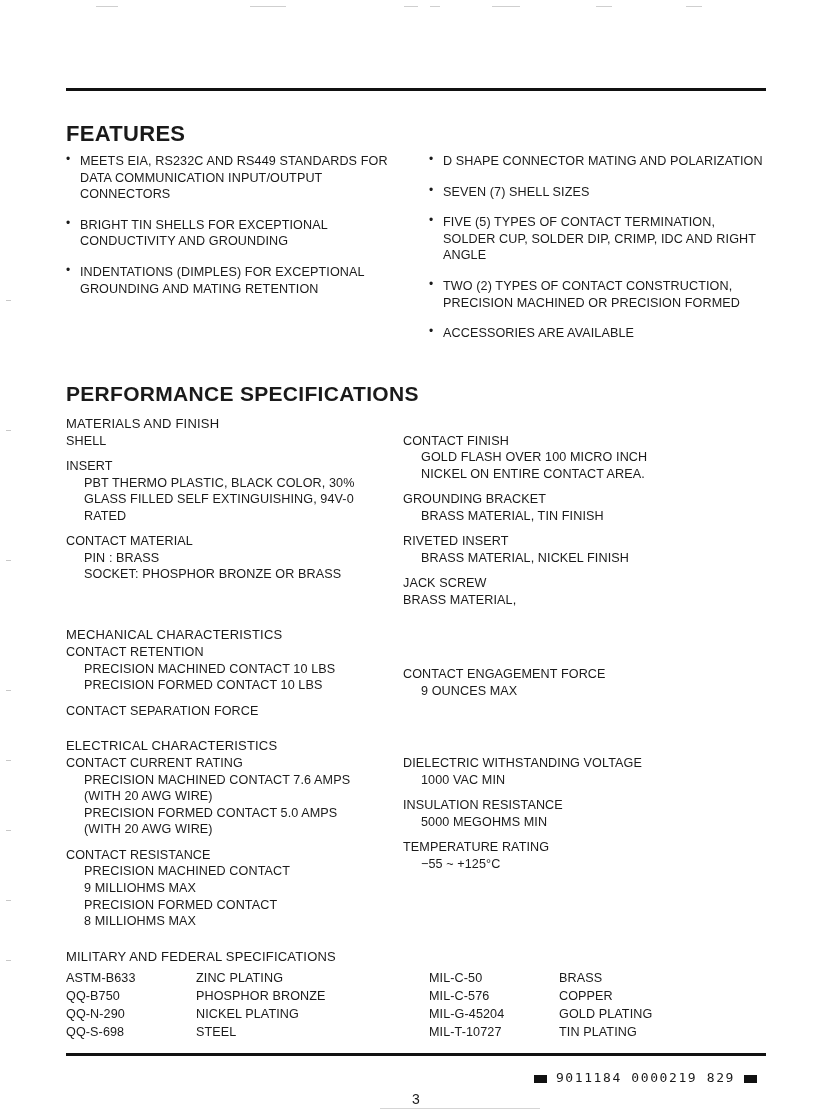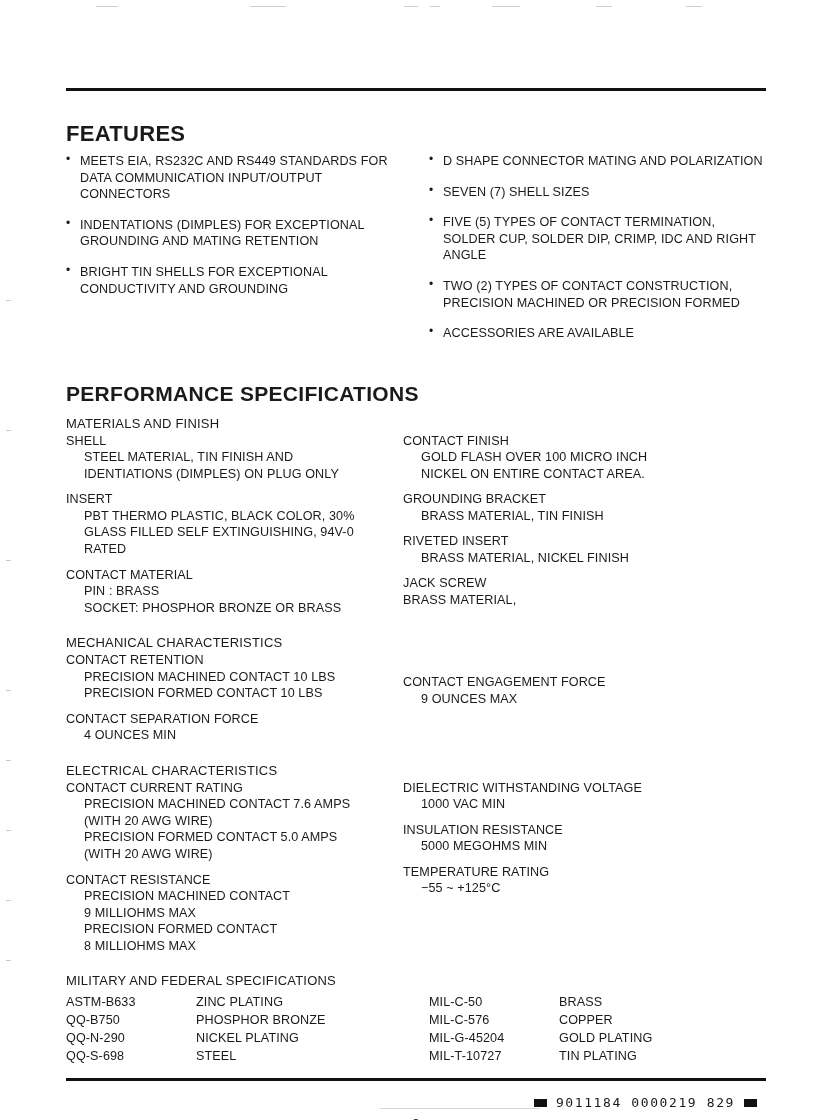--- a/index.html
+++ b/index.html
@@ -209,22 +209,22 @@
   <div class="content">
 
     <div class="rule-top"></div>
 
     <h1 class="section-title">FEATURES</h1>
 
     <div class="two-col">
       <div class="col">
         <ul class="bullets">
           <li>MEETS EIA, RS232C AND RS449 STANDARDS FOR DATA COMMUNICATION INPUT/OUTPUT CONNECTORS</li>
+          <li>BRIGHT TIN SHELLS FOR EXCEPTIONAL CONDUCTIVITY AND GROUNDING</li>
           <li>INDENTATIONS (DIMPLES) FOR EXCEPTIONAL GROUNDING AND MATING RETENTION</li>
-          <li>BRIGHT TIN SHELLS FOR EXCEPTIONAL CONDUCTIVITY AND GROUNDING</li>
         </ul>
       </div>
       <div class="col">
         <ul class="bullets">
           <li>D SHAPE CONNECTOR MATING AND POLARIZATION</li>
           <li>SEVEN  (7) SHELL SIZES</li>
           <li>FIVE (5) TYPES OF CONTACT TERMINATION, SOLDER CUP, SOLDER DIP, CRIMP, IDC AND RIGHT ANGLE</li>
           <li>TWO (2) TYPES OF CONTACT CONSTRUCTION, PRECISION MACHINED OR PRECISION FORMED</li>
           <li>ACCESSORIES ARE AVAILABLE</li>
         </ul>
@@ -233,24 +233,20 @@
 
     <h1 class="section-title perf">PERFORMANCE SPECIFICATIONS</h1>
 
     <div class="sub-head">MATERIALS AND FINISH</div>
 
     <div class="perf-cols">
       <div class="col">
 
         <div class="spec-group">
           <div class="spec-label">SHELL</div>
-          <div class="spec-lines">
-            <div>STEEL MATERIAL, TIN FINISH AND</div>
-            <div>IDENTIATIONS (DIMPLES) ON PLUG ONLY</div>
-          </div>
         </div>
 
         <div class="spec-group">
           <div class="spec-label">INSERT</div>
           <div class="spec-lines">
             <div>PBT THERMO PLASTIC, BLACK COLOR, 30%</div>
             <div>GLASS FILLED SELF EXTINGUISHING, 94V-0</div>
             <div>RATED</div>
           </div>
         </div>
@@ -305,23 +301,20 @@
       <div class="col">
         <div class="spec-group">
           <div class="spec-label">CONTACT RETENTION</div>
           <div class="spec-lines">
             <div>PRECISION MACHINED CONTACT 10 LBS</div>
             <div>PRECISION FORMED CONTACT 10  LBS</div>
           </div>
         </div>
         <div class="spec-group">
           <div class="spec-label">CONTACT SEPARATION FORCE</div>
-          <div class="spec-lines">
-            <div>4 OUNCES MIN</div>
-          </div>
         </div>
       </div>
       <div class="col">
         <div class="spec-group" style="margin-top:22px;">
           <div class="spec-label">CONTACT ENGAGEMENT FORCE</div>
           <div class="spec-lines">
             <div>9 OUNCES MAX</div>
           </div>
         </div>
       </div>

